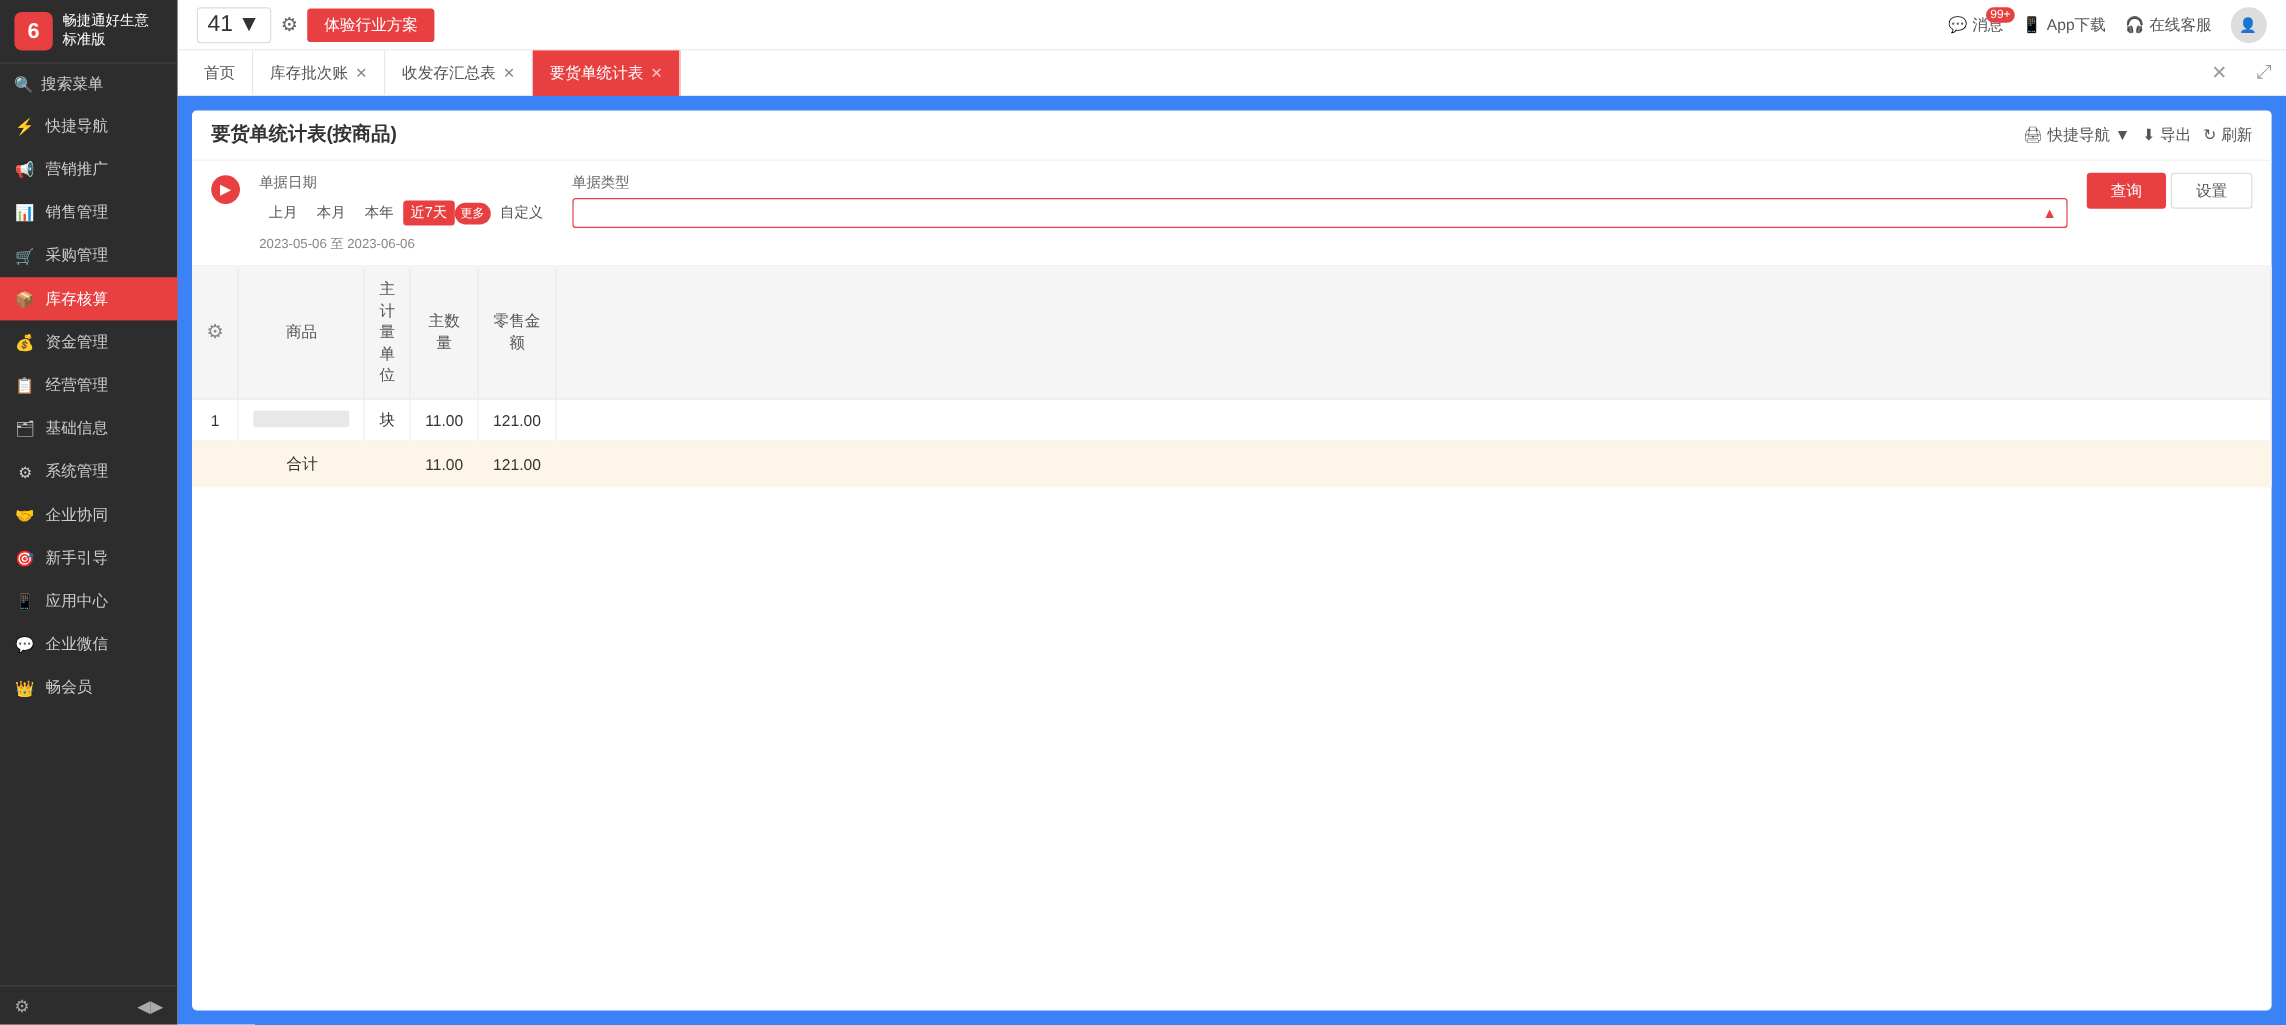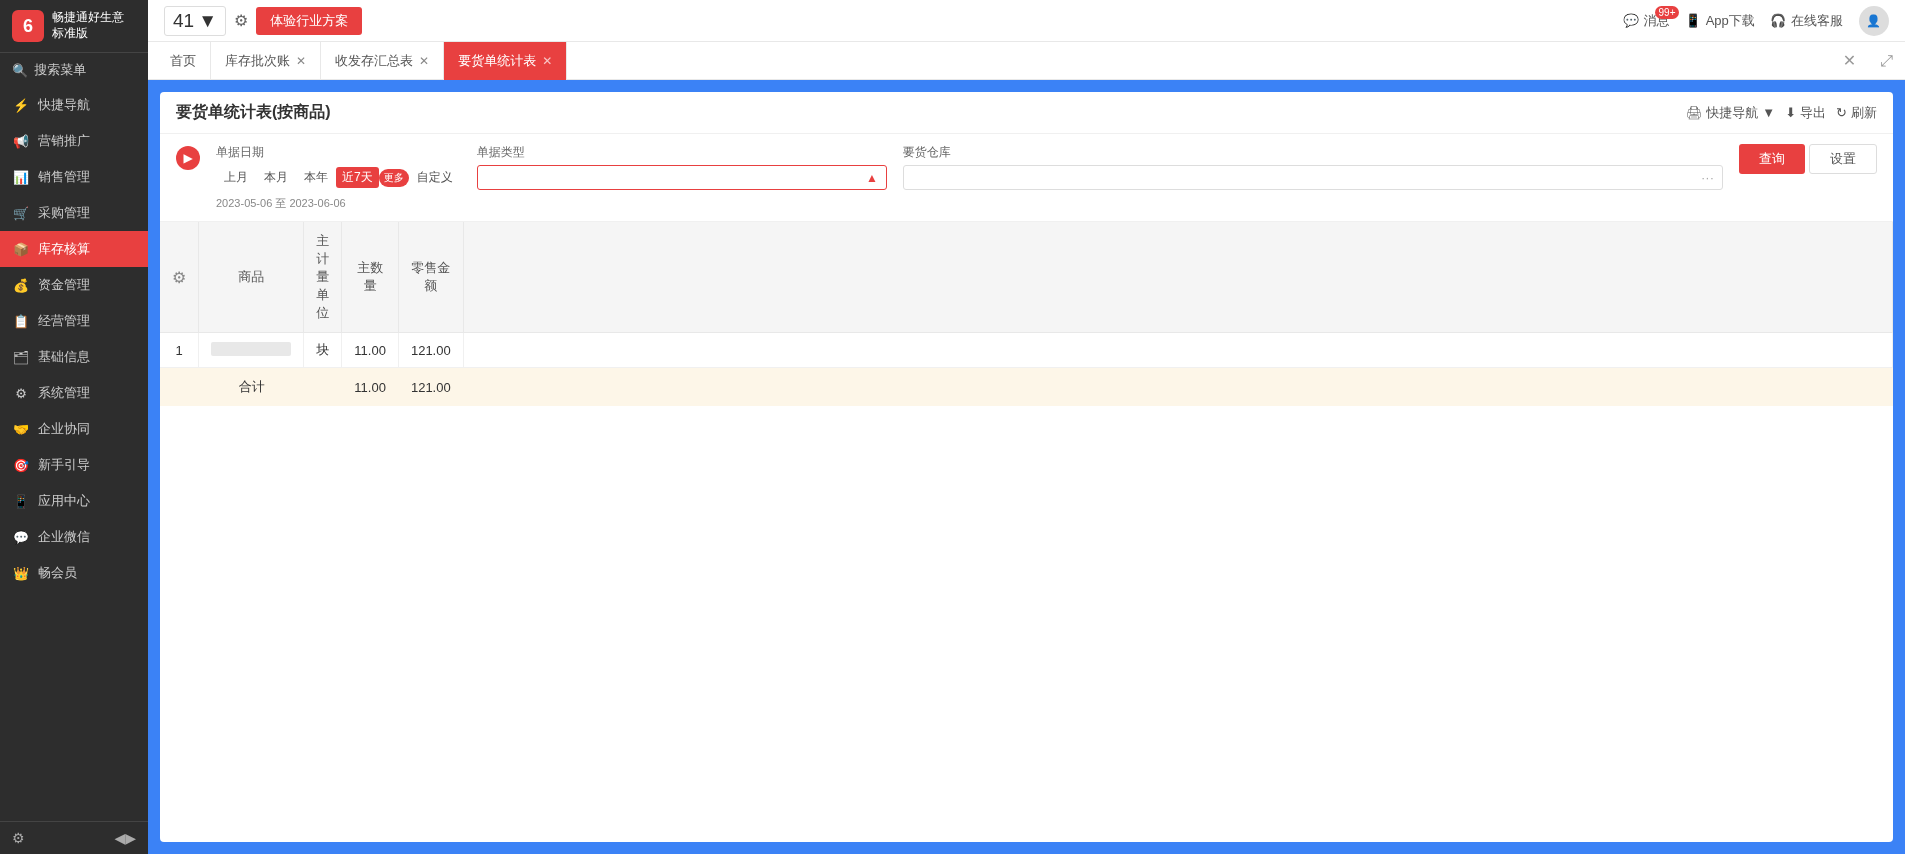--- a/index.html
+++ b/index.html
@@ -653,27 +653,20 @@
         </div>
 
         <div class="filter-type-group">
           <div class="filter-label">单据类型</div>
           <div class="filter-type-input">
             <input type="text" value="" style="">
             <span class="chevron-up">▲</span>
           </div>
         </div>
 
-        <div class="warehouse-group">
-          <div class="filter-label">要货仓库</div>
-          <div class="warehouse-input">
-            <input type="text" value="" style="">
-            <span class="more-icon">···</span>
-          </div>
-        </div>
 
         <div class="filter-actions">
           <button class="query-btn">查询</button>
           <button class="settings-btn">设置</button>
         </div>
 
       </div>
 
       <div class="table-wrapper">
         <table>

